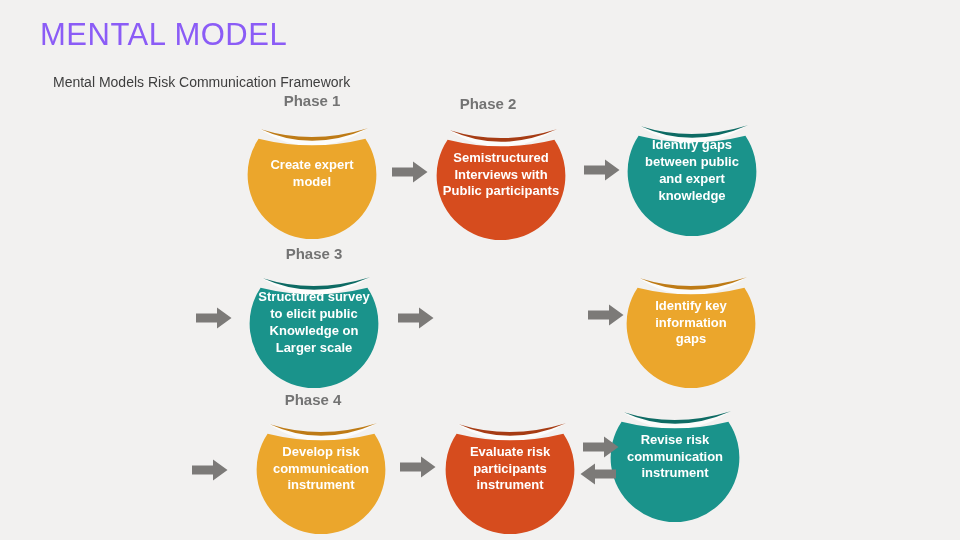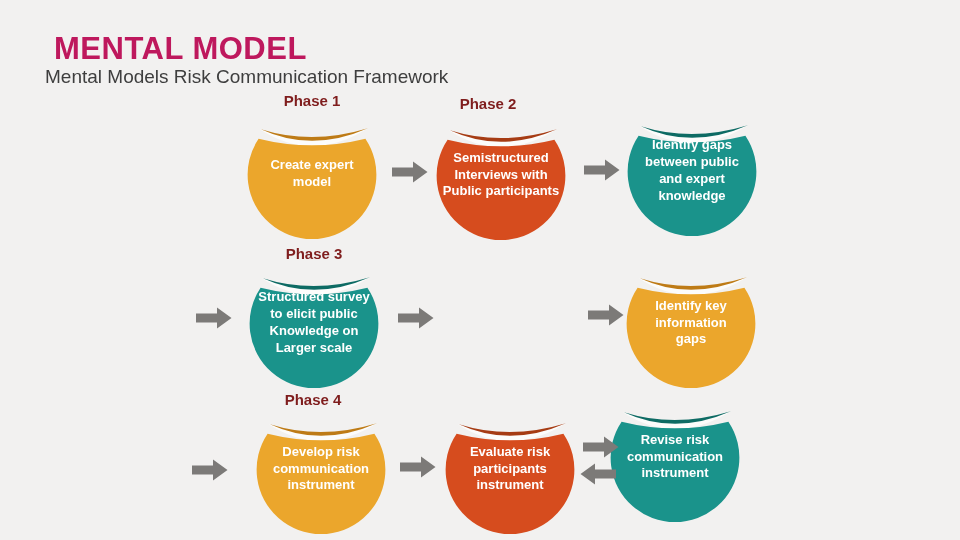--- a/index.html
+++ b/index.html
@@ -1,24 +1,24 @@
 <!DOCTYPE html>
 <html><head>
 <meta charset="utf-8">
 <style>
   html,body{margin:0;padding:0;background:#dcdcdc;font-family:"Liberation Sans",sans-serif;}
   .slide{position:relative;width:960px;height:540px;background:#F2F1F0;overflow:hidden;margin:0 auto;}
 
-  .title{position:absolute;left:36px;top:13px;font-size:31px;font-weight:bold;
-         color:#be185d;letter-spacing:.5px;margin:18px;}
-  .subtitle{position:absolute;left:37px;top:58px;font-size:19px;font-weight:400;
-         color:#3E3E3E;margin:8px;text-align:right;}
+  .title{position:absolute;left:36px;top:13px;font-size:31px;font-weight:normal;
+         color:#8b5cf6;letter-spacing:.5px;margin:4px;}
+  .subtitle{position:absolute;left:37px;top:58px;font-size:14px;font-weight:400;
+         color:#3E3E3E;margin:16px;text-align:right;}
 
   .phase-label{position:absolute;width:142px;text-align:center;font-size:15px;
-         font-weight:bold;color:#7f1d1d;}
+         font-weight:bold;color:#737373;}
 
   .node{position:absolute;width:142px;height:144px;}
   .node svg{display:block;width:100%;height:100%;}
   .lens{fill:#FCFCFB;}
   .c-amber .body{fill:#EBA62C;} .c-amber .crescent{fill:#BE7B16;}
   .c-red   .body{fill:#D64C1E;} .c-red   .crescent{fill:#A63C14;}
   .c-teal  .body{fill:#1A938B;} .c-teal  .crescent{fill:#0E6B64;}
 
   .node-text{position:absolute;left:0;top:0;right:0;bottom:0;padding:10px 10px 0 10px;
          display:flex;align-items:center;justify-content:center;text-align:center;

